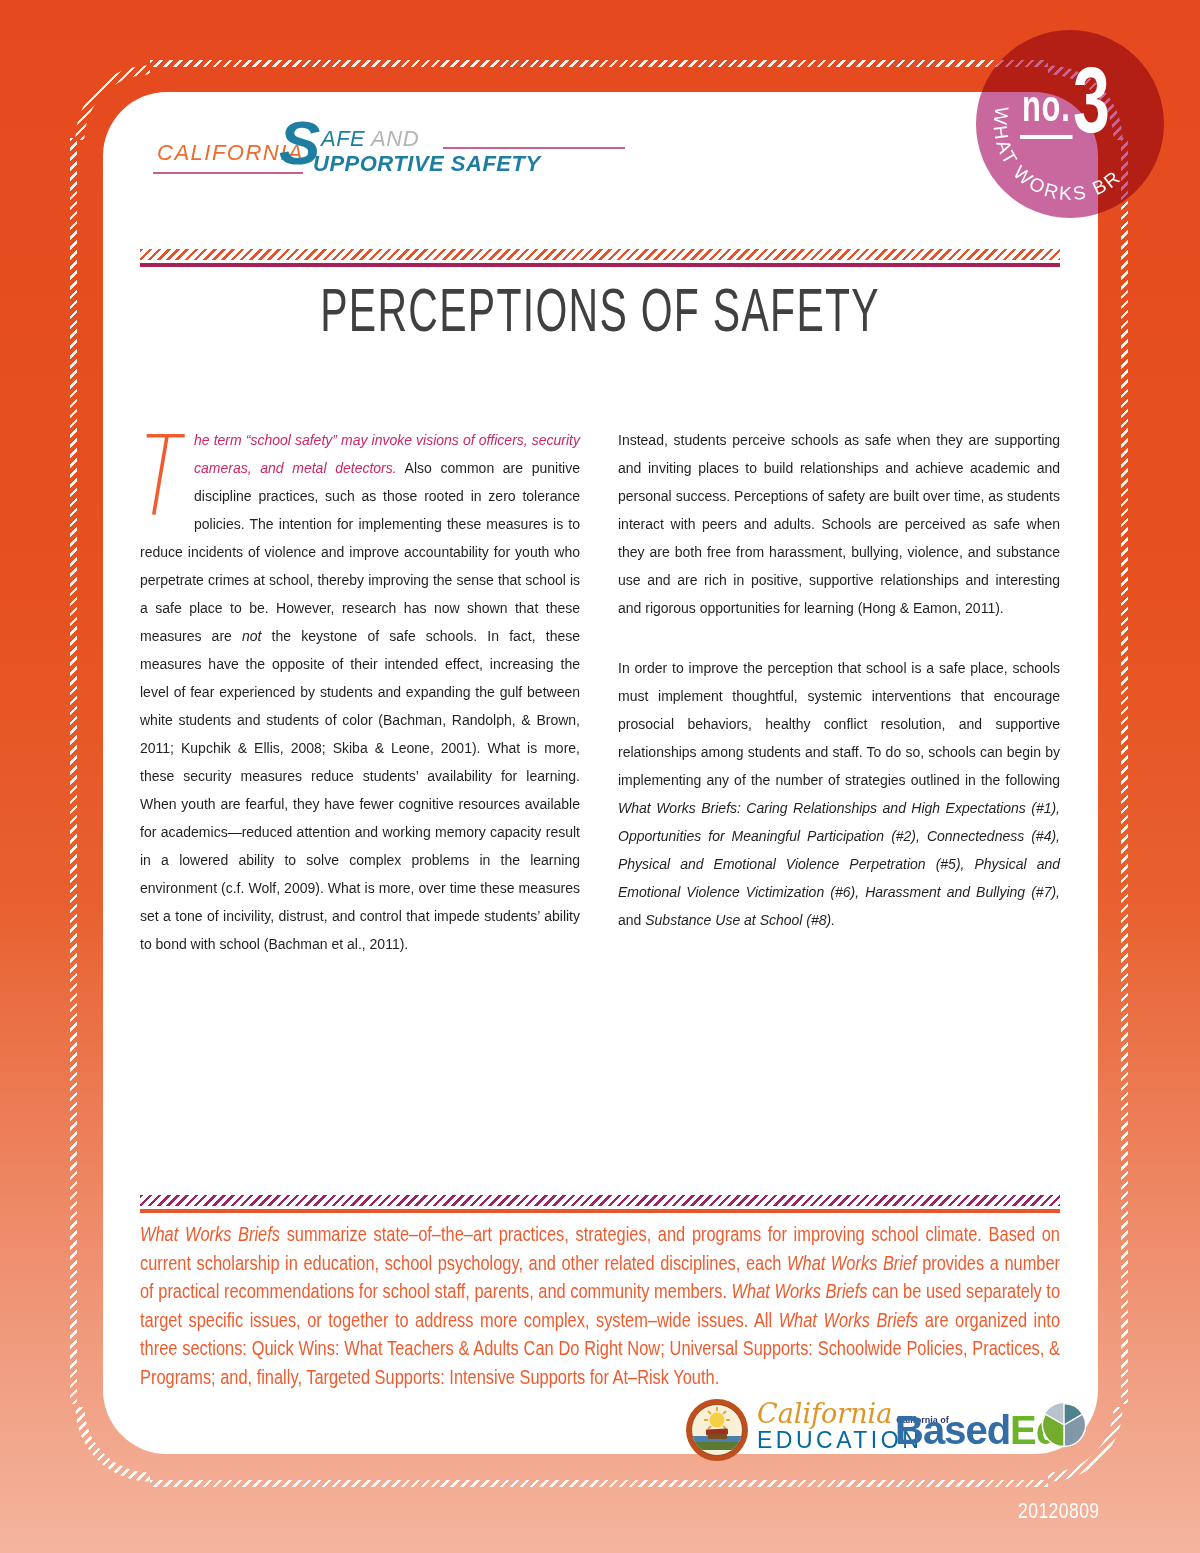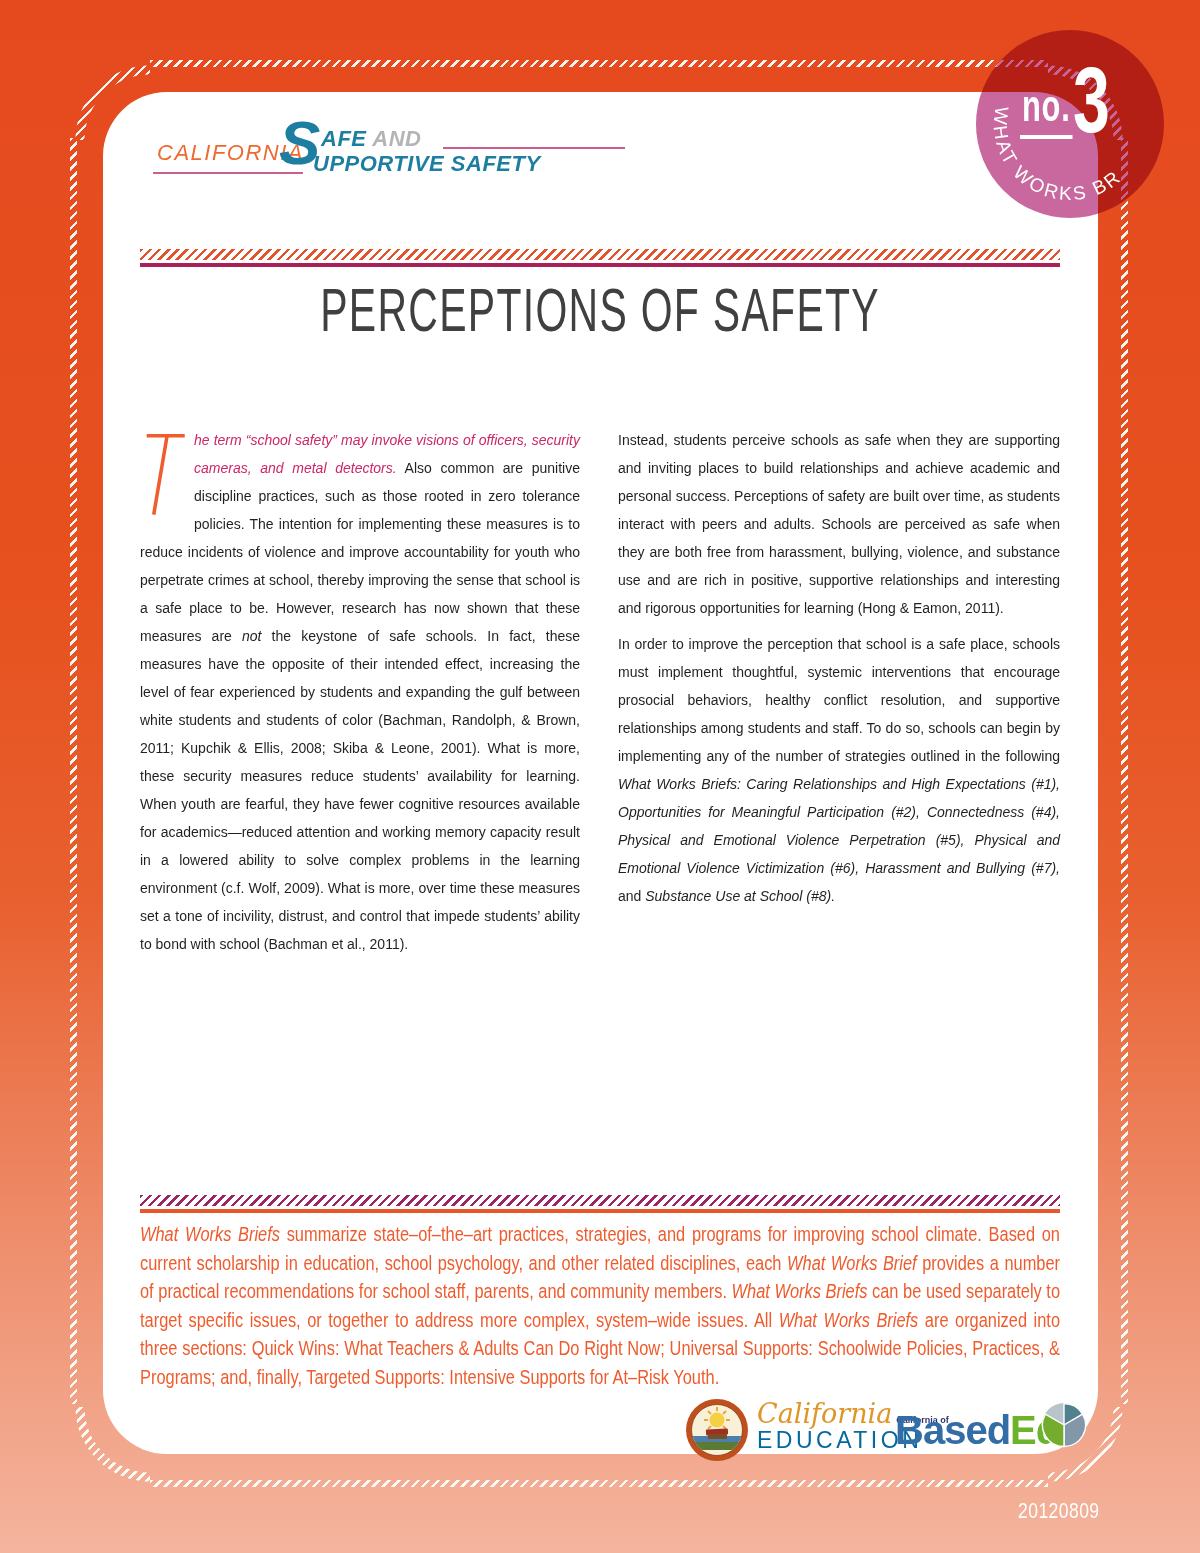--- a/index.html
+++ b/index.html
@@ -27,21 +27,21 @@
             display:inline-block;transform:scaleX(.7);transform-origin:left top;
             border-bottom:4px solid #fff;padding:0 3px 7px 3px;letter-spacing:1px;}
   .badge-three{position:absolute;left:97px;top:24px;font-size:92px;font-weight:700;line-height:1;
                display:inline-block;transform:scaleX(.72);transform-origin:left top;}
   .badge-arc{position:absolute;left:0;top:0;}
   .badge-arc text{fill:#fff;font-family:"Liberation Sans",sans-serif;font-size:19px;letter-spacing:2.5px;font-weight:500;}
   
   .logo{position:absolute;left:50px;top:28px;width:480px;height:70px;}
   .logo-ca{position:absolute;left:4px;top:20px;font-size:22px;font-style:italic;color:#ed6a30;letter-spacing:1.5px;}
   .logo-s{position:absolute;left:126px;top:-8px;font-size:62px;font-weight:700;font-style:italic;color:#1e7ea1;line-height:1;}
-  .logo-l1{position:absolute;left:168px;top:6px;font-size:22px;font-weight:700;font-style:italic;color:#1e7ea1;letter-spacing:.5px;}
+  .logo-l1{position:absolute;left:168px;top:6px;font-size:22px;font-weight:400;font-style:italic;color:#1e7ea1;letter-spacing:.5px;}
   .logo-l1 .and{color:#b2b4b6;}
   .logo-l2{position:absolute;left:160px;top:31px;font-size:22px;font-weight:700;font-style:italic;color:#1e7ea1;letter-spacing:.5px;}
   .logo-rule{position:absolute;height:2px;background:#c85f8f;}
   .logo-rule1{left:0;top:52px;width:150px;}
   .logo-rule2{left:290px;top:27px;width:182px;}
   
   .divider{position:absolute;left:37px;width:920px;}
   .div-hatch{height:11px;}
   .div-hatch.orange{background:repeating-linear-gradient(135deg,#e2522b 0 2.5px,transparent 2.5px 6.5px);}
   .div-hatch.magenta{background:repeating-linear-gradient(135deg,#9c2364 0 2.5px,transparent 2.5px 6.5px);}
@@ -51,21 +51,21 @@
   .divider1{top:157px;}
   .divider2{top:1103px;}
   
   .title{position:absolute;left:0;top:182px;width:100%;text-align:center;color:#404040;}
   .title span{display:inline-block;font-size:62px;letter-spacing:2px;transform:scaleX(.66);transform-origin:center;white-space:nowrap;}
   
   .col{position:absolute;top:334px;font-size:14px;line-height:28px;color:#231f20;text-align:justify;}
   .col1{left:37px;width:440px;}
   .col2{left:515px;width:442px;}
   .col p{margin:0;}
-  .col p + p{margin-top:8px;}
+  .col p + p{margin-top:32px;}
   .lead{color:#cd2667;font-style:italic;}
   .i{font-style:italic;}
   .dropcap{float:left;width:46px;height:86px;margin:4px 6px 0 2px;}
   .dropcap svg{overflow:visible;}
   
   .footer-note{position:absolute;left:37px;top:1128px;width:1150px;transform:scaleX(.8);transform-origin:left top;
                color:#ef5b2d;font-size:20.5px;line-height:28.5px;text-align:justify;}
   
   .seal{position:absolute;left:582px;top:1306px;}
   .cde-text{position:absolute;left:654px;top:1308px;}

